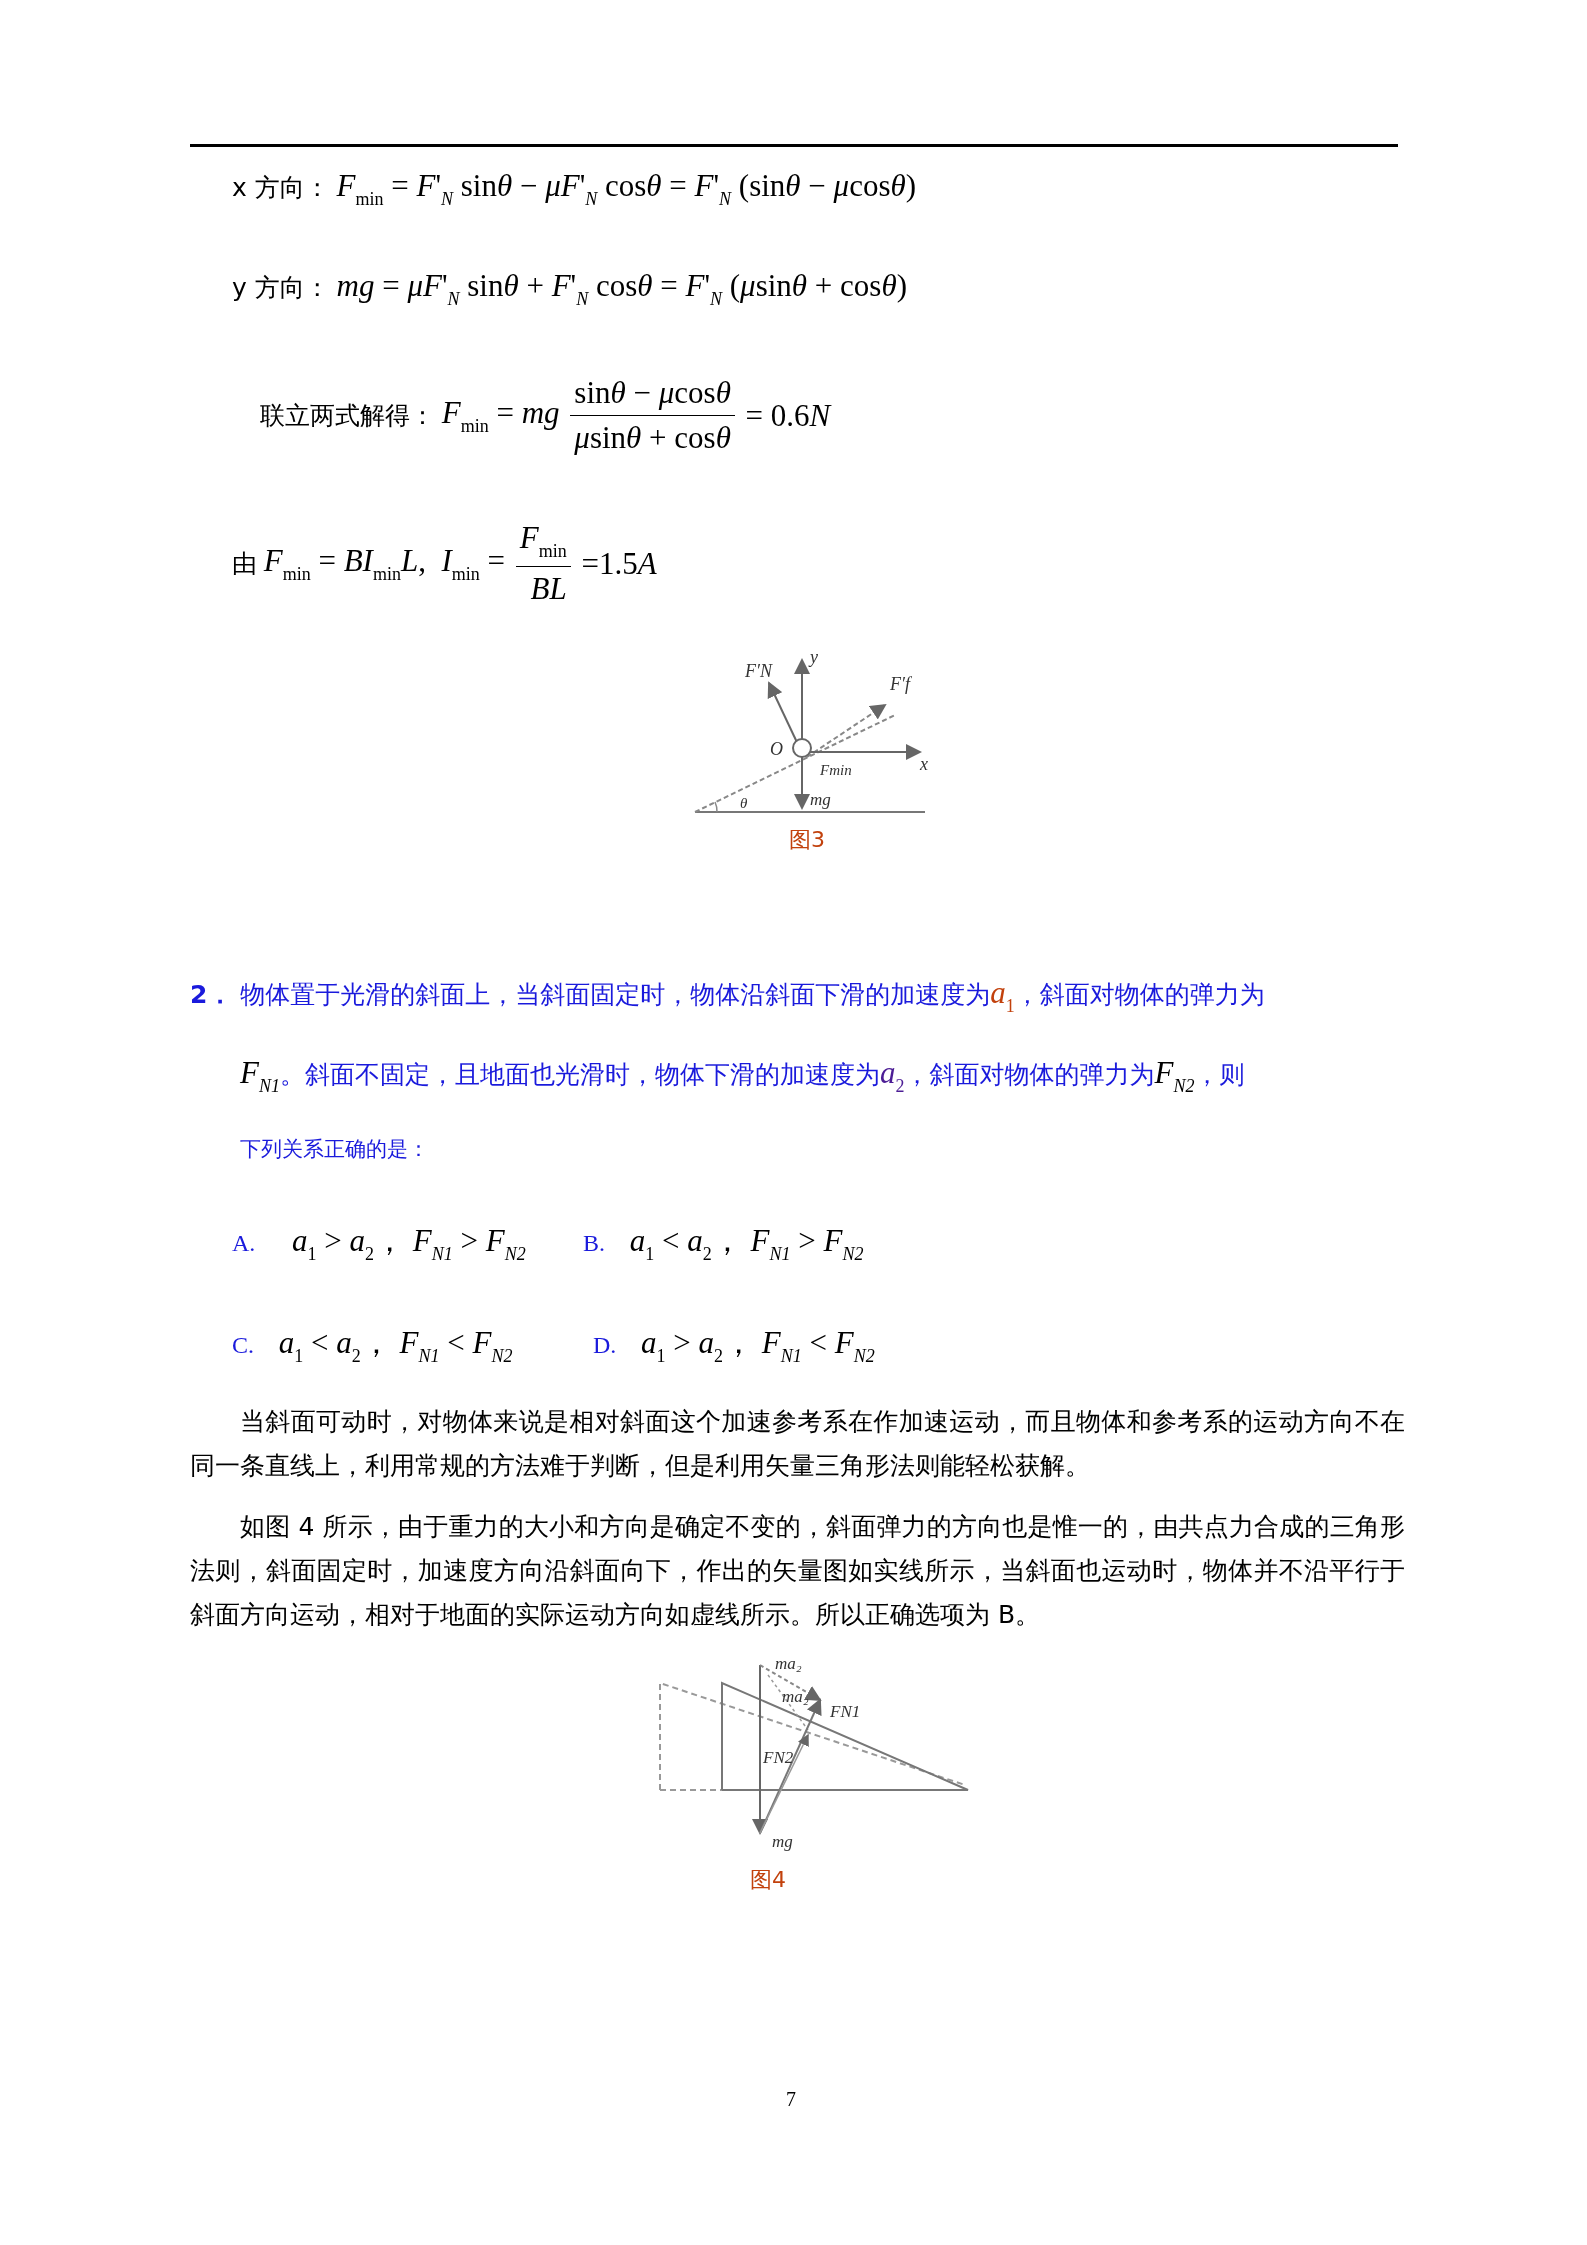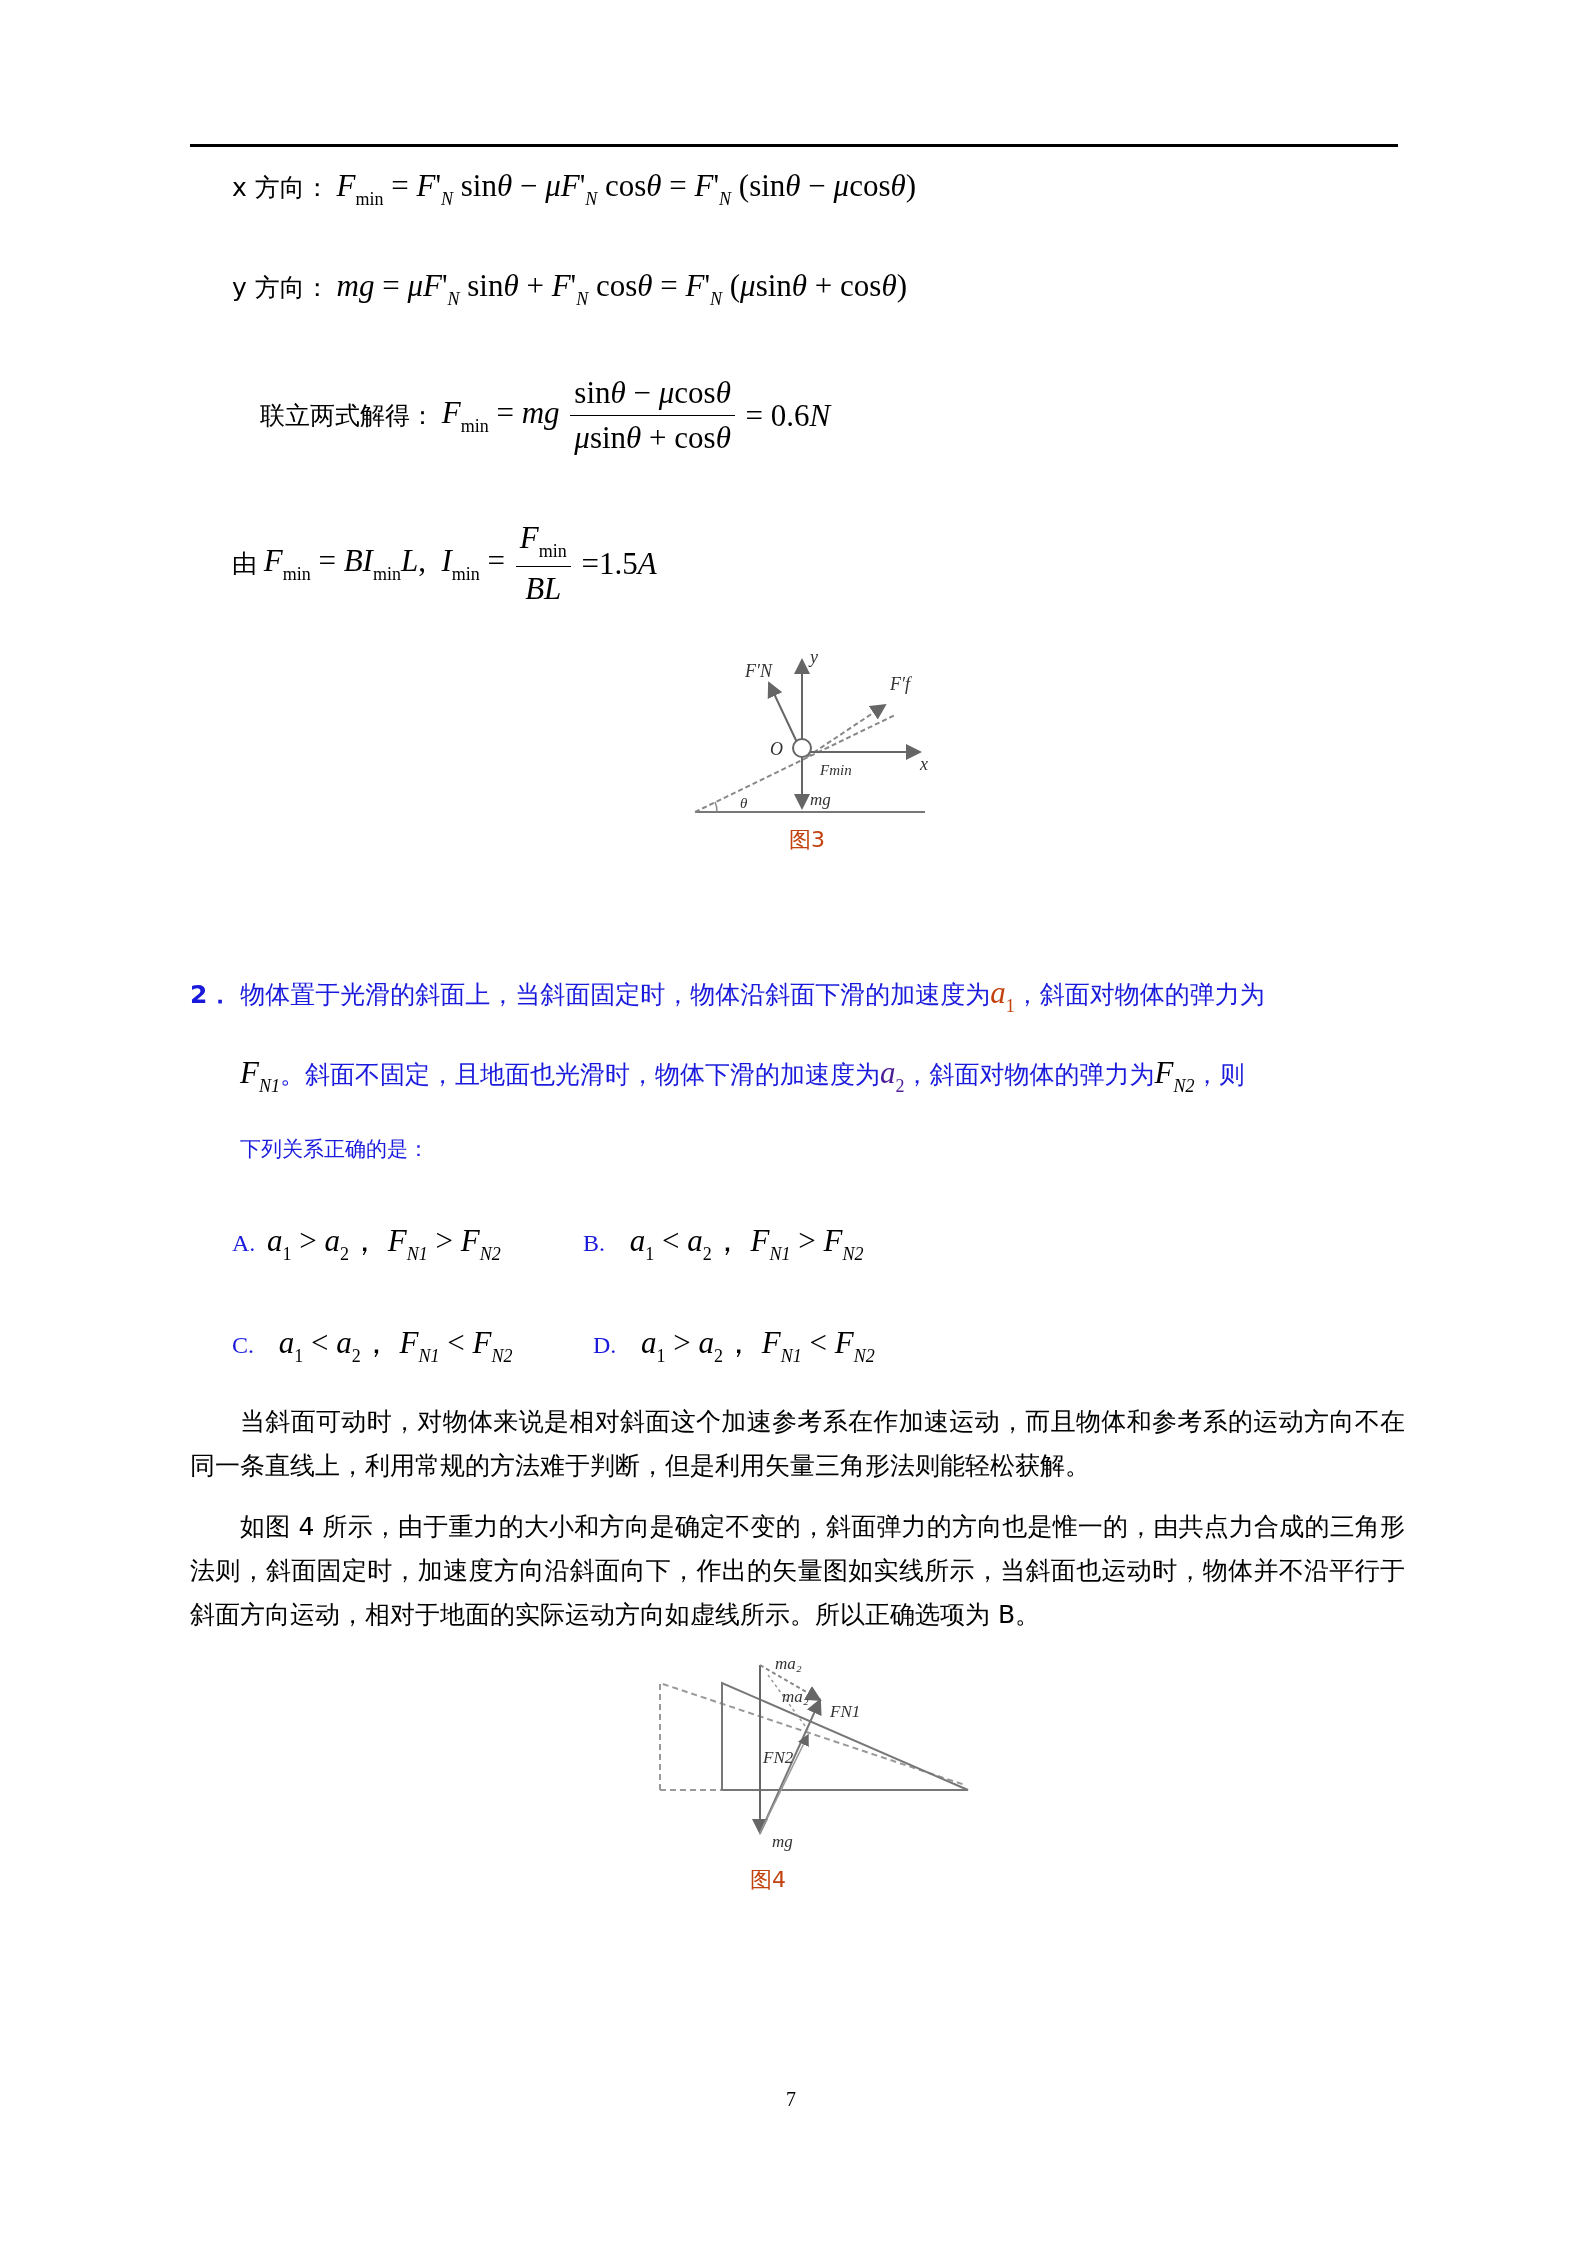--- a/index.html
+++ b/index.html
@@ -5,21 +5,21 @@
   html, body { margin:0; padding:0; background:#fff; }
   body { width:1587px; height:2245px; position:relative; overflow:hidden;
          font-family:"Liberation Serif","DejaVu Serif",serif; color:#000; }
   .rule { position:absolute; left:190px; top:144px; width:1208px; height:3px; background:#000; }
   .line { position:absolute; white-space:nowrap; font-size:27px; }
   .math { font-family:"Liberation Serif",serif; font-size:31px; }
   .math i { font-style:italic; }
   .sub { font-size:18px; vertical-align:-9px; font-style:italic; }
   .subr { font-size:18px; vertical-align:-9px; font-style:normal; }
   .cjk { font-family:"DejaVu Sans",sans-serif; font-size:25px;text-align:center; }
-  .frac { display:inline-block; vertical-align:middle; text-align:center; margin:0 4px; }
+  .frac { display:inline-block; vertical-align:middle; text-align:right; margin:0 4px; }
   .frac .num { display:block; padding:0 4px 4px; border-bottom:1.5px solid #000; }
   .frac .den { display:block; padding:4px 4px 0; }
   .blue { color:#1a1adc; }
   .bold { font-weight:bold; }
   .para { position:absolute; left:190px; width:1215px; font-family:"DejaVu Sans",sans-serif;
           font-size:25px; line-height:44px; text-align:justify; }
   .figure { position:absolute; }
   .caption { font-family:"DejaVu Sans",sans-serif; font-size:22px; color:#c2410c; }
   .pagenum { position:absolute; left:786px; top:2088px; font-size:20px; }
 </style>
@@ -94,21 +94,21 @@
   <span class="bold">2．</span>
   <span>物体置于光滑的斜面上，当斜面固定时，物体沿斜面下滑的加速度为</span><span class="math" style="color:#c2410c;"><i>a</i><span class="subr">1</span></span><span>，斜面对物体的弹力为</span>
 </div>
 <div class="line blue" style="left:240px; top:1055px; font-family:'DejaVu Sans',sans-serif; font-size:25px;">
   <span class="math" style="color:#000;"><i>F</i><span class="sub">N1</span></span><span>。斜面不固定，且地面也光滑时，物体下滑的加速度为</span><span class="math" style="color:#4c1d95;"><i>a</i><span class="subr">2</span></span><span>，斜面对物体的弹力为</span><span class="math" style="color:#000;"><i>F</i><span class="sub">N2</span></span><span>，则</span>
 </div>
 <div class="line blue" style="left:240px; top:1135px; font-family:'DejaVu Sans',sans-serif; font-size:21px;">下列关系正确的是：</div>
 
 <div class="line" style="left:232px; top:1220px;">
   <span class="blue" style="font-size:24px;">A.</span>
-  <span class="math" style="margin-left:5px;"><i>a</i><span class="subr">1</span> &gt; <i>a</i><span class="subr">2</span>， <i>F</i><span class="sub">N1</span> &gt; <i>F</i><span class="sub">N2</span></span>
+  <span class="math" style="margin-left:30px;"><i>a</i><span class="subr">1</span> &gt; <i>a</i><span class="subr">2</span>， <i>F</i><span class="sub">N1</span> &gt; <i>F</i><span class="sub">N2</span></span>
 </div>
 <div class="line" style="left:583px; top:1220px;">
   <span class="blue" style="font-size:24px;">B.</span>
   <span class="math" style="margin-left:18px;"><i>a</i><span class="subr">1</span> &lt; <i>a</i><span class="subr">2</span>， <i>F</i><span class="sub">N1</span> &gt; <i>F</i><span class="sub">N2</span></span>
 </div>
 <div class="line" style="left:232px; top:1322px;">
   <span class="blue" style="font-size:24px;">C.</span>
   <span class="math" style="margin-left:18px;"><i>a</i><span class="subr">1</span> &lt; <i>a</i><span class="subr">2</span>， <i>F</i><span class="sub">N1</span> &lt; <i>F</i><span class="sub">N2</span></span>
 </div>
 <div class="line" style="left:593px; top:1322px;">

